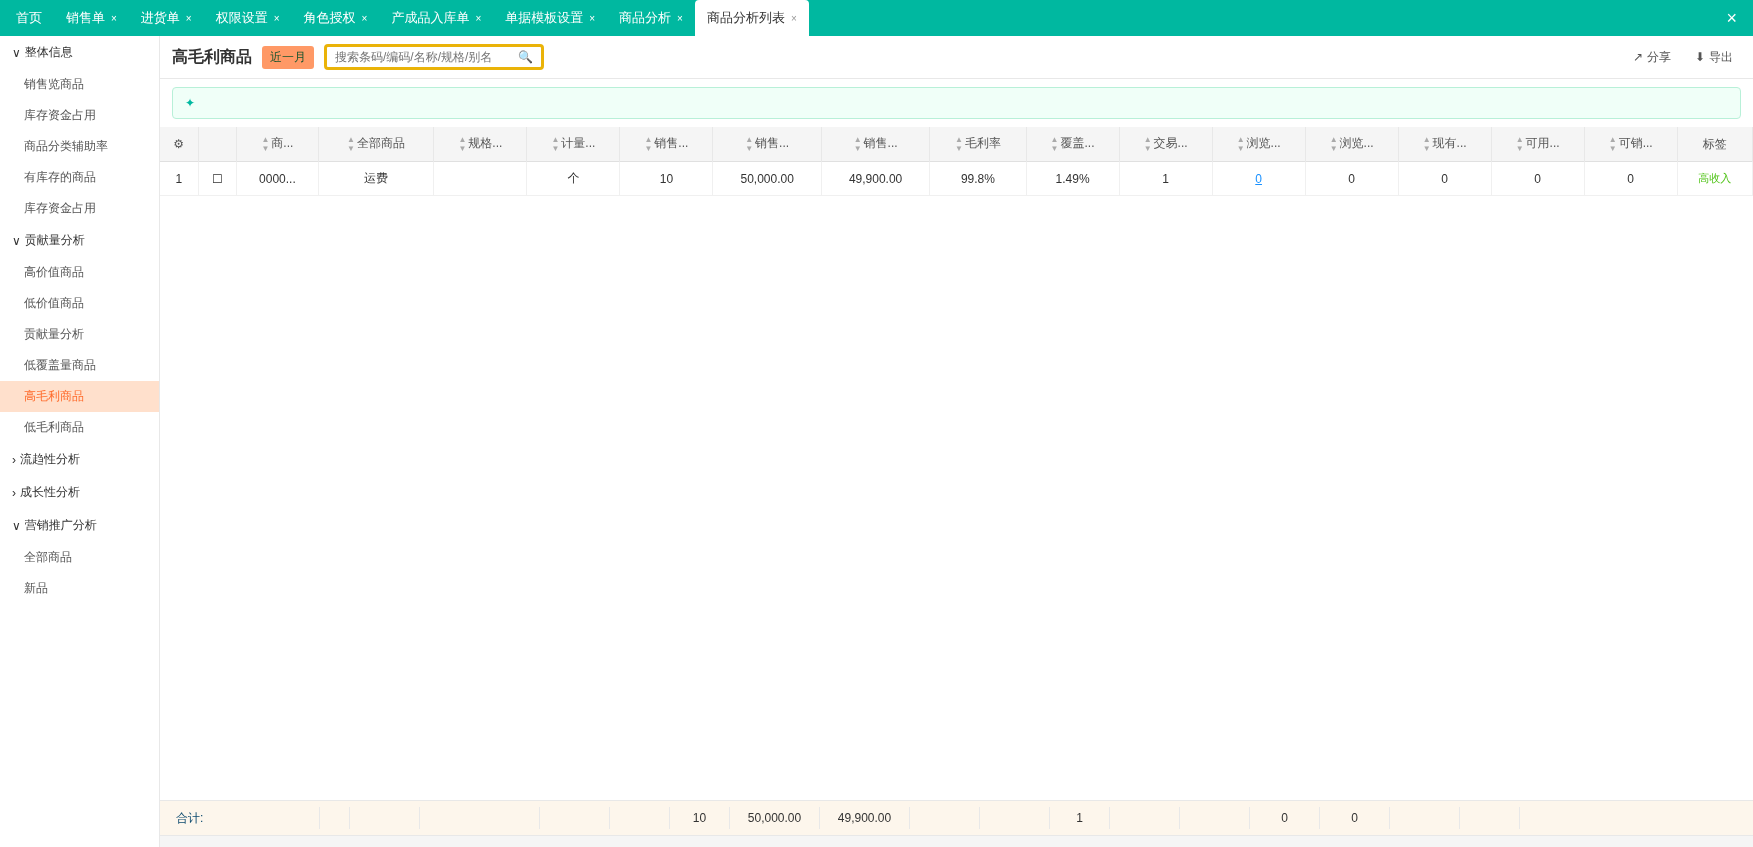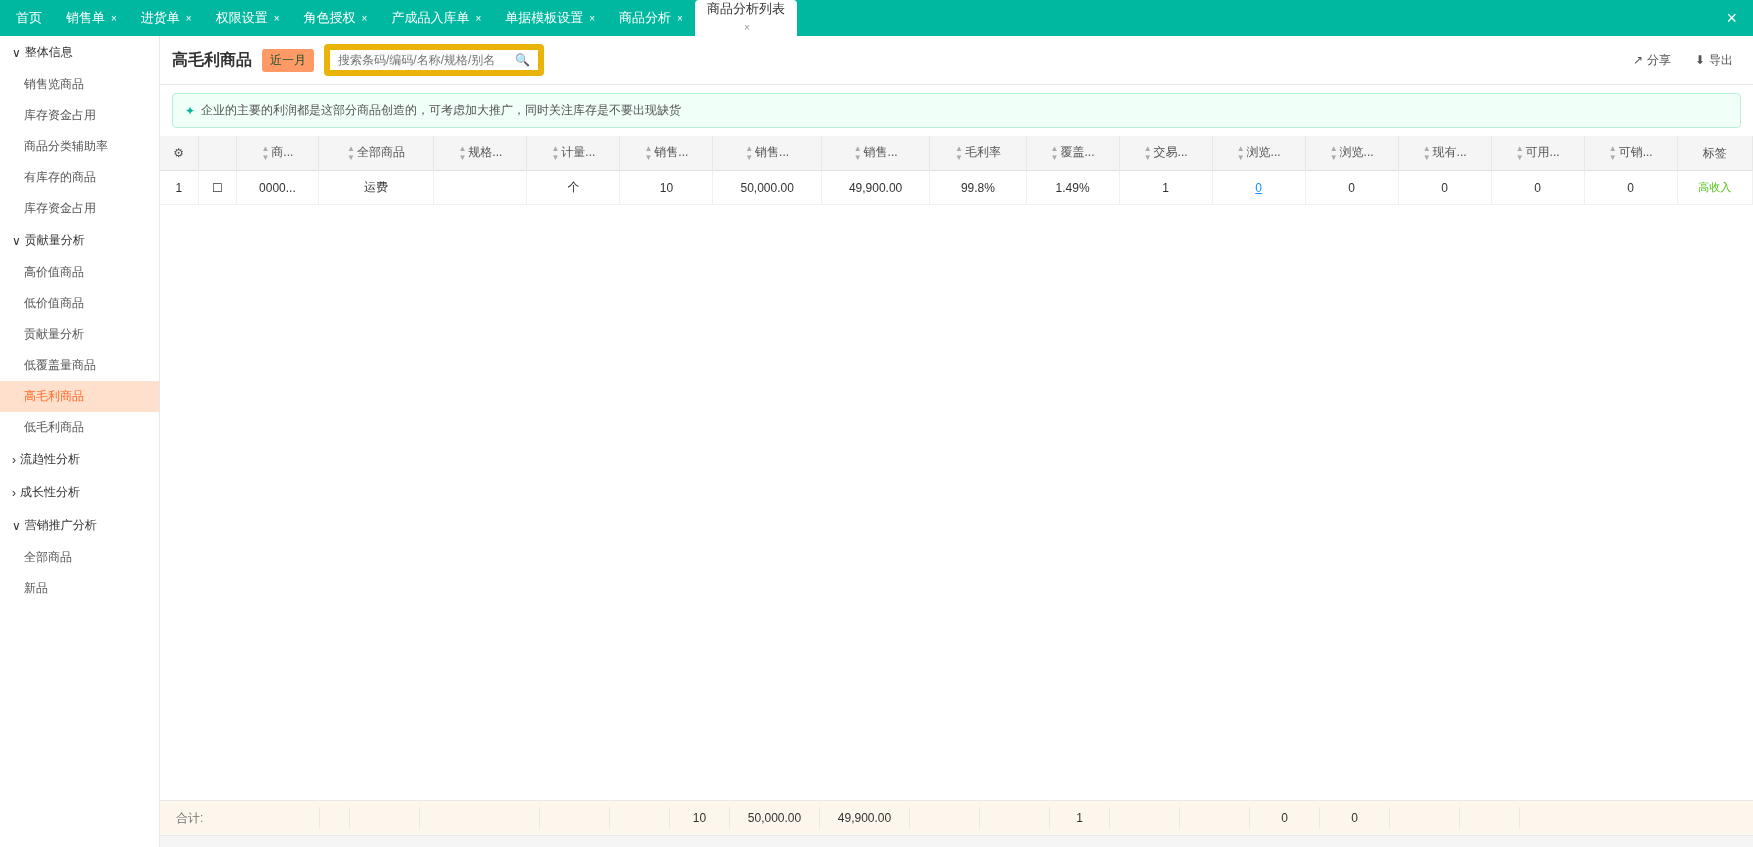--- a/index.html
+++ b/index.html
@@ -22,21 +22,20 @@
       color: #fff;
       font-size: 13px;
       cursor: pointer;
       white-space: nowrap;
       gap: 4px;
     }
     .top-nav .nav-tab.active {
       background: #fff;
       color: #333;
       border-radius: 4px 4px 0 0;
-      flex-direction: column;
     }
     .nav-tab .close-x {
       font-size: 10px;
       color: #fff;
       margin-left: 2px;
       cursor: pointer;
     }
     .nav-tab.active .close-x { color: #999; }
     .top-nav-right {
       margin-left: auto;
@@ -115,21 +114,21 @@
       color: #14532d;
       border: none;
       border-radius: 3px;
       padding: 3px 8px;
       font-size: 12px;
       cursor: pointer;
     }
     .search-box {
       display: flex;
       align-items: center;
-      border: 6px solid #eab308;
+      border: 3px solid #eab308;
       border-radius: 4px;
       padding: 3px 8px;
       gap: 4px;
       width: 220px;
     }
     .search-box input {
       border: none;
       outline: none;
       font-size: 12px;
       width: 100%;
@@ -217,21 +216,21 @@
       background: #fdf6ec;
       border-top: 1px solid #e8e8e8;
       display: flex;
       align-items: center;
       padding: 6px 0;
       font-size: 12px;
     }
     .footer-label {
       padding: 0 16px;
       min-width: 120px;
-      color: #737373;
+      color: #0c4a6e;
     }
     .footer-cells {
       display: flex;
       flex: 1;
     }
     .footer-cell {
       padding: 4px 6px;
       text-align: center;
       border-right: 1px solid #e8e8e8;
     }
@@ -348,21 +347,20 @@
         </span>
         <span class="action-btn">
           <span>⬇</span>
           <span>导出</span>
         </span>
       </div>
     </div>
 
     <div class="info-banner">
       <span class="info-icon">✦</span>
-      <span>企业的主要的利润都是这部分商品创造的，可考虑加大推广，同时关注库存是不要出现缺货</span>
     </div>
 
     <div class="table-container">
       <table>
         <thead>
           <tr id="table-header-row">
           <th>⚙</th>
               <th></th>
               <th><span class="col-sort">▲<br>▼</span><span>商...</span></th>
               <th><span class="col-sort">▲<br>▼</span><span>全部商品</span></th>

